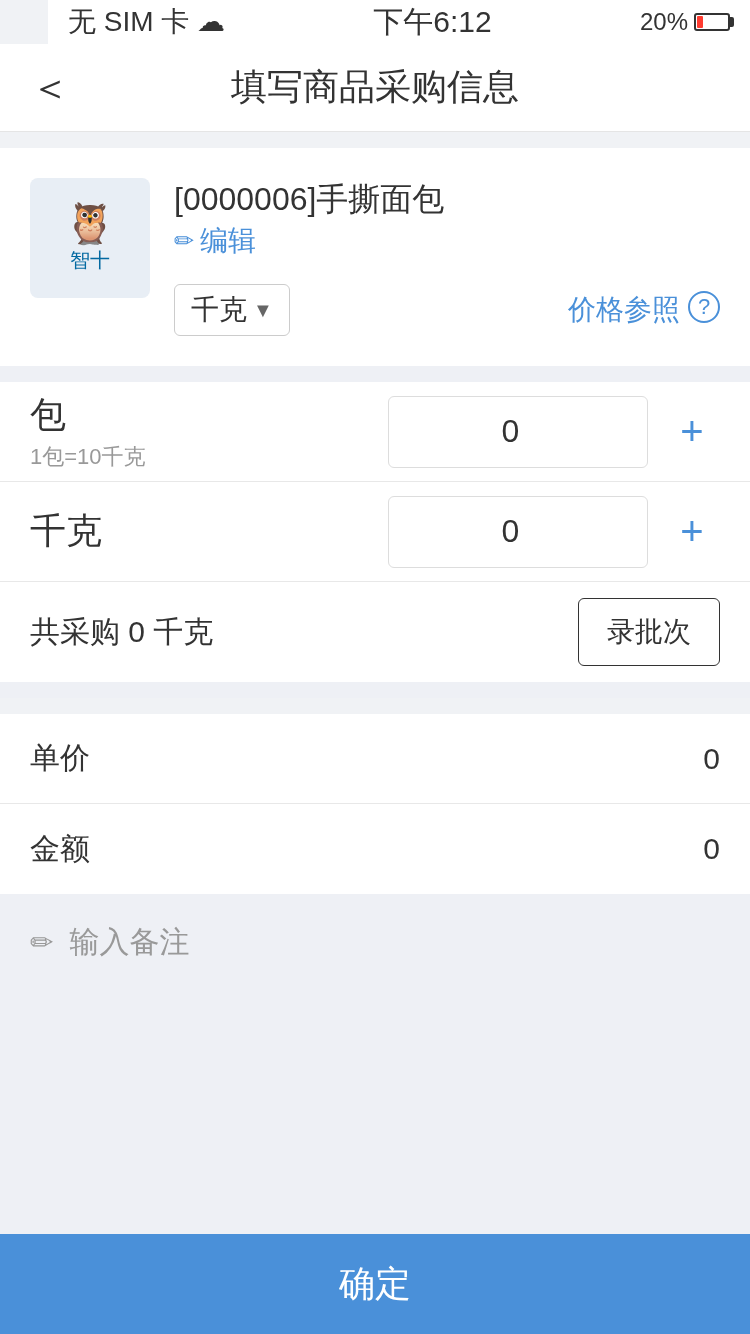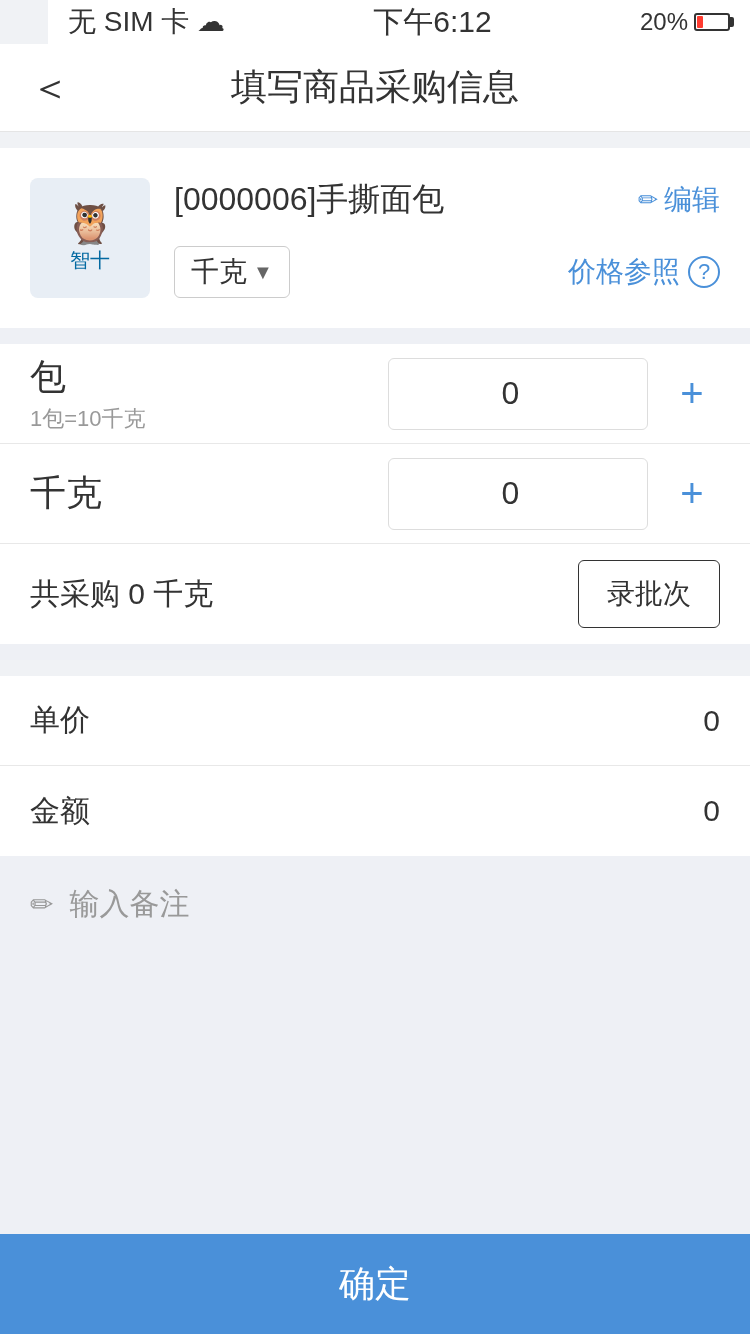--- a/index.html
+++ b/index.html
@@ -113,21 +113,22 @@
       font-size: 20px;
       color: #0369a1;
       margin-top: 4px;
     }
     .product-info {
       flex: 1;
     }
     .product-name-row {
       display: flex;
       justify-content: space-between;
-      align-items: center;
+      align-items: flex-start;
+      flex-direction: column;
     }
     .product-name {
       font-size: 32px;
       color: #333;
       font-weight: 400;
     }
     .edit-btn {
       display: flex;
       align-items: center;
       gap: 6px;
@@ -154,21 +155,21 @@
       border-radius: 6px;
       padding: 6px 16px;
       font-size: 28px;
       color: #333;
       cursor: pointer;
       background: #fff;
     }
     .unit-arrow { color: #666; font-size: 20px; }
     .price-ref {
       display: flex;
-      align-items: center;
+      align-items: flex-start;
       gap: 8px;
       color: #4a90d9;
       font-size: 28px;
       cursor: pointer;
       margin-left: 44px;
     }
     .help-circle {
       width: 32px; height: 32px;
       border: 2px solid #4a90d9;
       border-radius: 50%;

